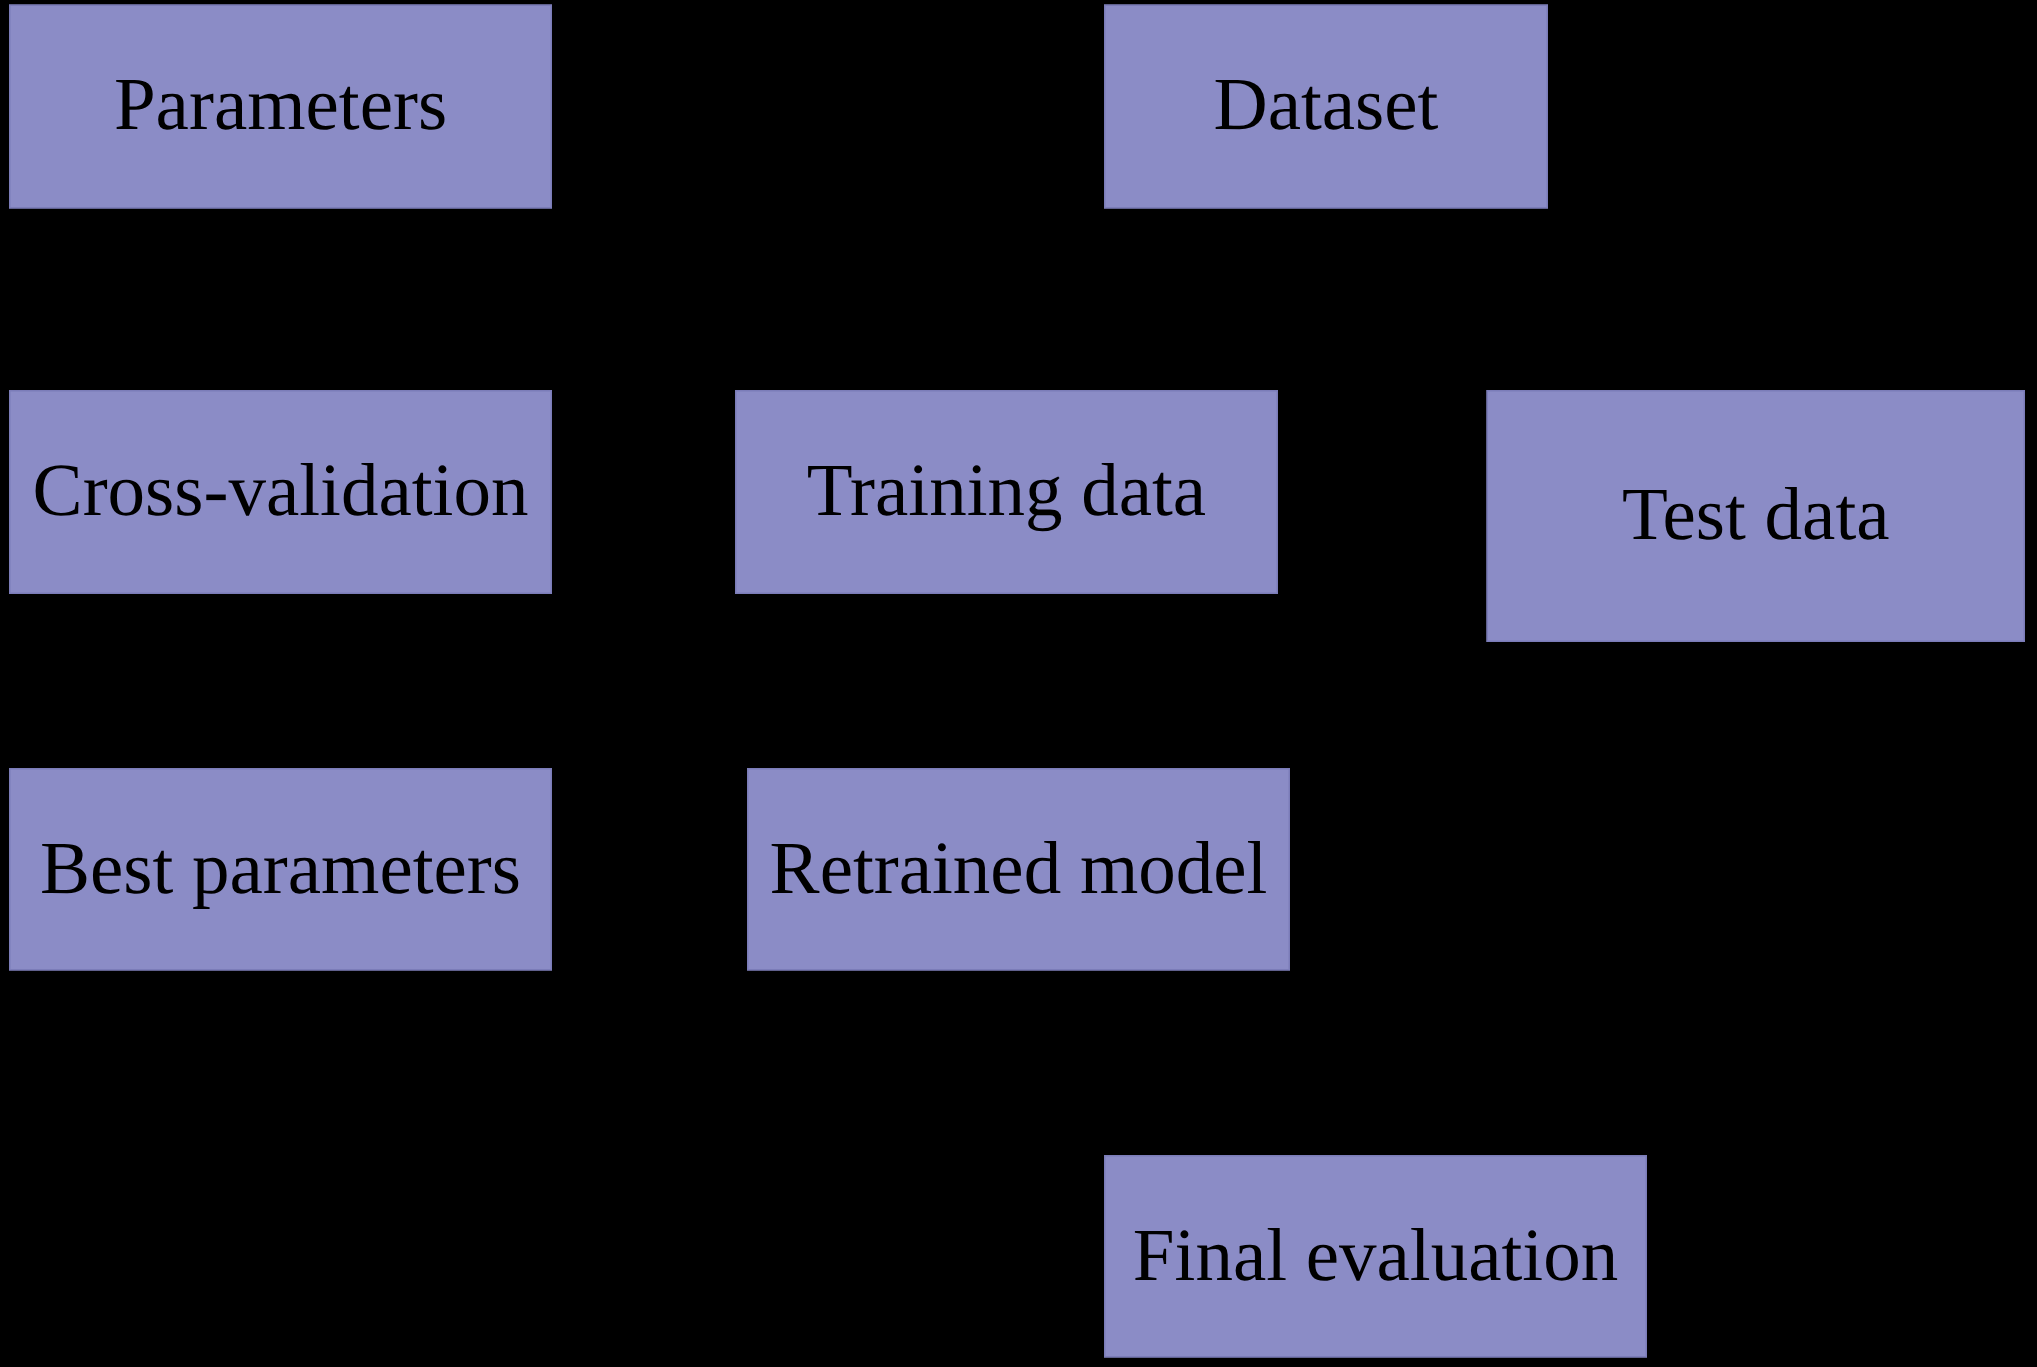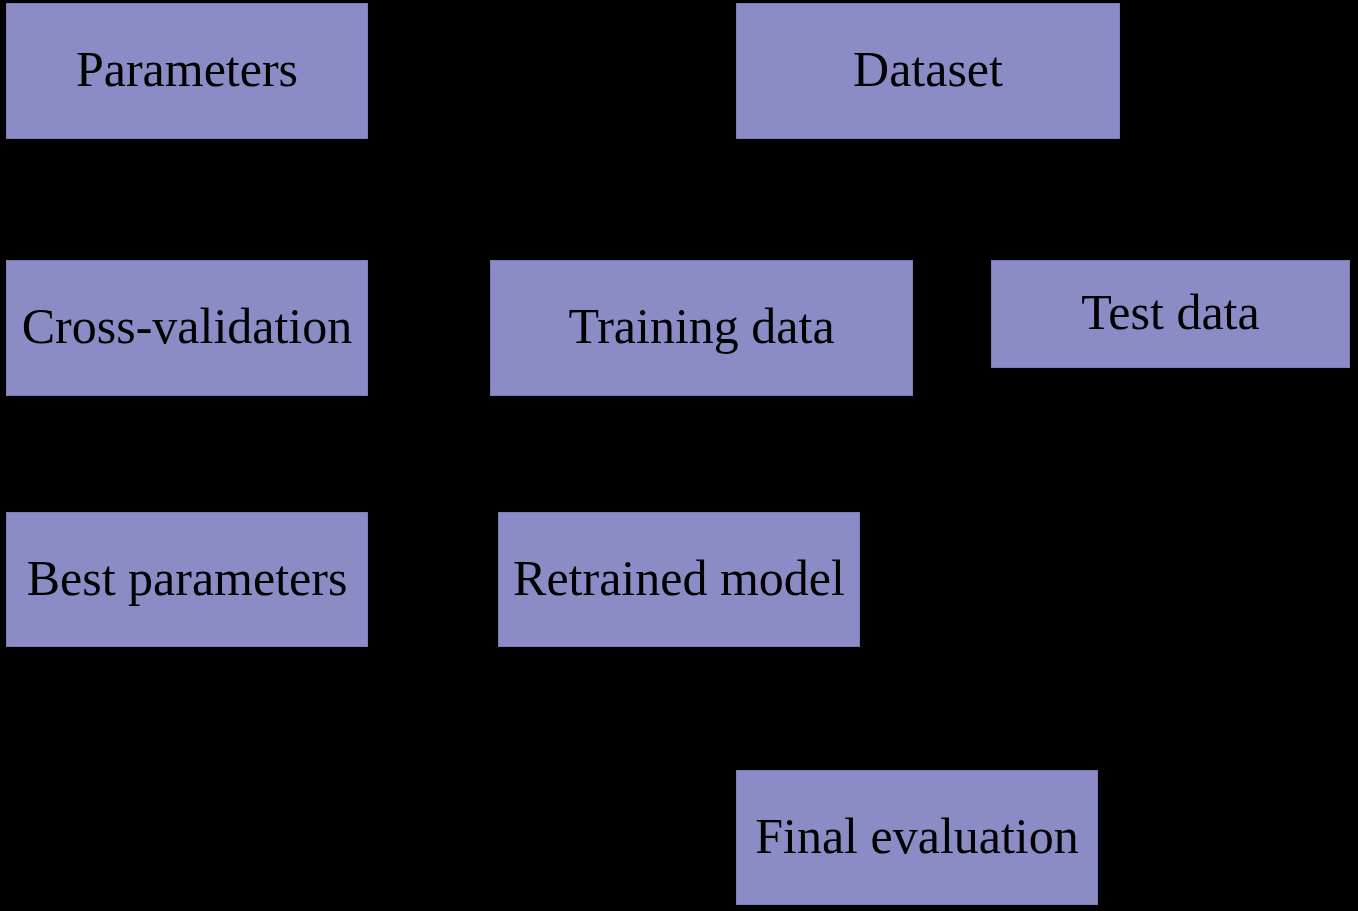--- a/index.html
+++ b/index.html
@@ -40,33 +40,33 @@
 </style>
 </head>
 <body>
 
 <div id="canvas">
 
   <div class="node" style="left:6px; top:3px; width:362px; height:136px;">
     <span class="node-label">Parameters</span>
   </div>
 
-  <div class="node" style="left:736px; top:3px; width:384px; height:136px;">
+  <div class="node" style="left:736px; top:3px; width:296px; height:136px;">
     <span class="node-label">Dataset</span>
   </div>
 
   <div class="node" style="left:6px; top:260px; width:362px; height:136px;">
     <span class="node-label">Cross-validation</span>
   </div>
 
-  <div class="node" style="left:490px; top:260px; width:423px; height:136px;">
+  <div class="node" style="left:490px; top:260px; width:362px; height:136px;">
     <span class="node-label">Training data</span>
   </div>
 
-  <div class="node" style="left:991px; top:260px; width:359px; height:108px;">
+  <div class="node" style="left:991px; top:260px; width:359px; height:168px;">
     <span class="node-label">Test data</span>
   </div>
 
   <div class="node" style="left:6px; top:512px; width:362px; height:135px;">
     <span class="node-label">Best parameters</span>
   </div>
 
   <div class="node" style="left:498px; top:512px; width:362px; height:135px;">
     <span class="node-label">Retrained model</span>
   </div>

